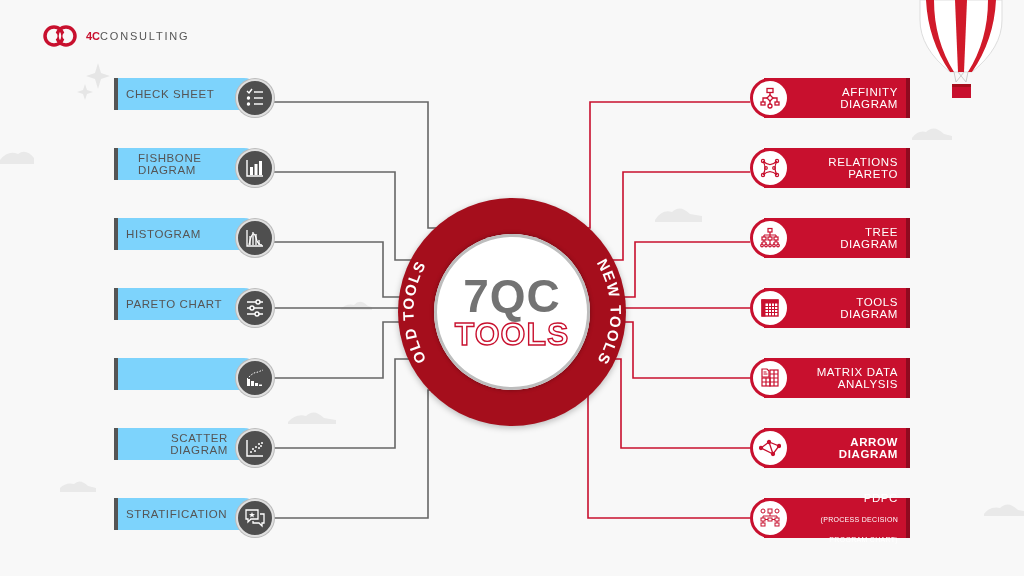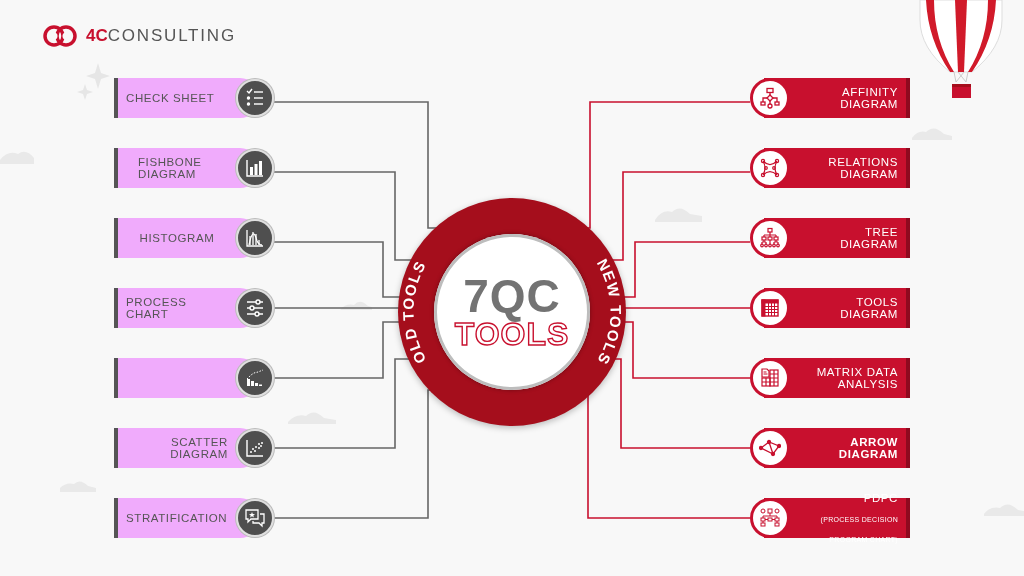--- a/index.html
+++ b/index.html
@@ -7,30 +7,30 @@
     body {
       background: #f8f8f8;
       font-family: "Liberation Sans", "DejaVu Sans", sans-serif;
       position: relative;
     }
     .abs { position: absolute; }
 
     
     .logo { left: 42px; top: 24px; height: 24px; display: flex; align-items: center; gap: 8px; }
     .logo-mark { width: 36px; height: 24px; }
-    .logo-text { font-size: 17px; letter-spacing: 1.8px; color: #555; font-weight: normal; }
+    .logo-text { font-size: 11px; letter-spacing: 1.8px; color: #555; font-weight: normal; }
     .logo-text .brand { color: #c8102e; font-weight: bold; letter-spacing: 0; }
 
     
     .connectors { left: 0; top: 0; width: 1024px; height: 576px; pointer-events: none; }
 
     
     .old-card {
-      position: absolute; left: 114px; width: 146px; height: 40px;
-      background: #f0abfc; border-left: 4px solid #555;
+      position: absolute; left: 114px; width: 146px; height: 32px;
+      background: #7dd3fc; border-left: 4px solid #555;
       border-radius: 0 20px 20px 0;
       display: flex; align-items: center;
     }
     .old-card .label {
       font-size: 11.5px; letter-spacing: 0.6px; color: #555;
       line-height: 12px; padding-left: 8px; width: 110px;
       white-space: pre-line;
     }
     .old-icon {
       position: absolute; right: -14px; top: 1px; width: 38px; height: 38px;
@@ -170,32 +170,32 @@
 DIAGRAM</span>
   <div class="old-icon">
     <svg viewBox="0 0 22 22" fill="#fff">
       <path d="M3 3 V19 H19" stroke="#fff" stroke-width="1.4" fill="none"></path>
       <rect x="6" y="10" width="3" height="8"></rect>
         <rect x="10.5" y="7" width="3" height="11"></rect>
         <rect x="15" y="4" width="3" height="14"></rect>
     </svg>
   </div>
 </div>
-<div class="old-card" style="top:218px;text-align:center;">
+<div class="old-card" style="top:218px;">
   <span class="label">HISTOGRAM</span>
   <div class="old-icon">
     <svg viewBox="0 0 22 22" fill="none" stroke="#fff" stroke-width="1.3">
       <path d="M3 3 V19 H19"></path>
         <path d="M6 18 V9 M9 18 V5 M12 18 V7 M15 18 V13"></path>
         <path d="M5 18 Q9 -2 13 14 Q15 18 18 18"></path>
     </svg>
   </div>
 </div>
 <div class="old-card" style="top:288px;">
-  <span class="label">PROCESS CHART</span>
+  <span class="label">PARETO CHART</span>
   <div class="old-icon">
     <svg viewBox="0 0 22 22" fill="none" stroke="#fff" stroke-width="1.4">
       <path d="M3 5 H19 M3 11 H19 M3 17 H19"></path>
       <circle cx="14" cy="5" r="2" fill="#4f4f4f"></circle>
         <circle cx="8" cy="11" r="2" fill="#4f4f4f"></circle>
         <circle cx="13" cy="17" r="2" fill="#4f4f4f"></circle>
     </svg>
   </div>
 </div>
 <div class="old-card" style="top:358px;">
@@ -258,21 +258,21 @@
       <path d="M4 4 Q11 11 18 4 M4 18 Q11 11 18 18 M4 4 Q8 11 4 18 M18 4 Q14 11 18 18"></path>
       <circle cx="4" cy="4" r="1.6"></circle>
         <circle cx="18" cy="4" r="1.6"></circle>
         <circle cx="4" cy="18" r="1.6"></circle>
         <circle cx="18" cy="18" r="1.6"></circle>
         <circle cx="7" cy="11" r="1.3"></circle>
         <circle cx="15" cy="11" r="1.3"></circle>
     </svg>
   </div>
   <span class="label">RELATIONS
-DIAGRAM</span>
+PARETO</span>
 </div>
 <div class="new-card" style="top:218px;">
   <div class="new-icon">
     <svg viewBox="0 0 22 22" fill="none" stroke="#c8102e" stroke-width="1.2">
       <rect x="9" y="1.5" width="4" height="3.5"></rect>
         <path d="M11 5 V8 M5 8 H17 M5 8 V10 M17 8 V10 M11 8 V10"></path>
       <rect x="3" y="10" width="4" height="3"></rect>
         <rect x="9" y="10" width="4" height="3"></rect>
         <rect x="15" y="10" width="4" height="3"></rect>
       <path d="M5 13 V15 M3 15 H7 M3 15 V17 M7 15 V17 M17 13 V15 M15 15 H19 M15 15 V17 M19 15 V17 M11 13 V17"></path>

